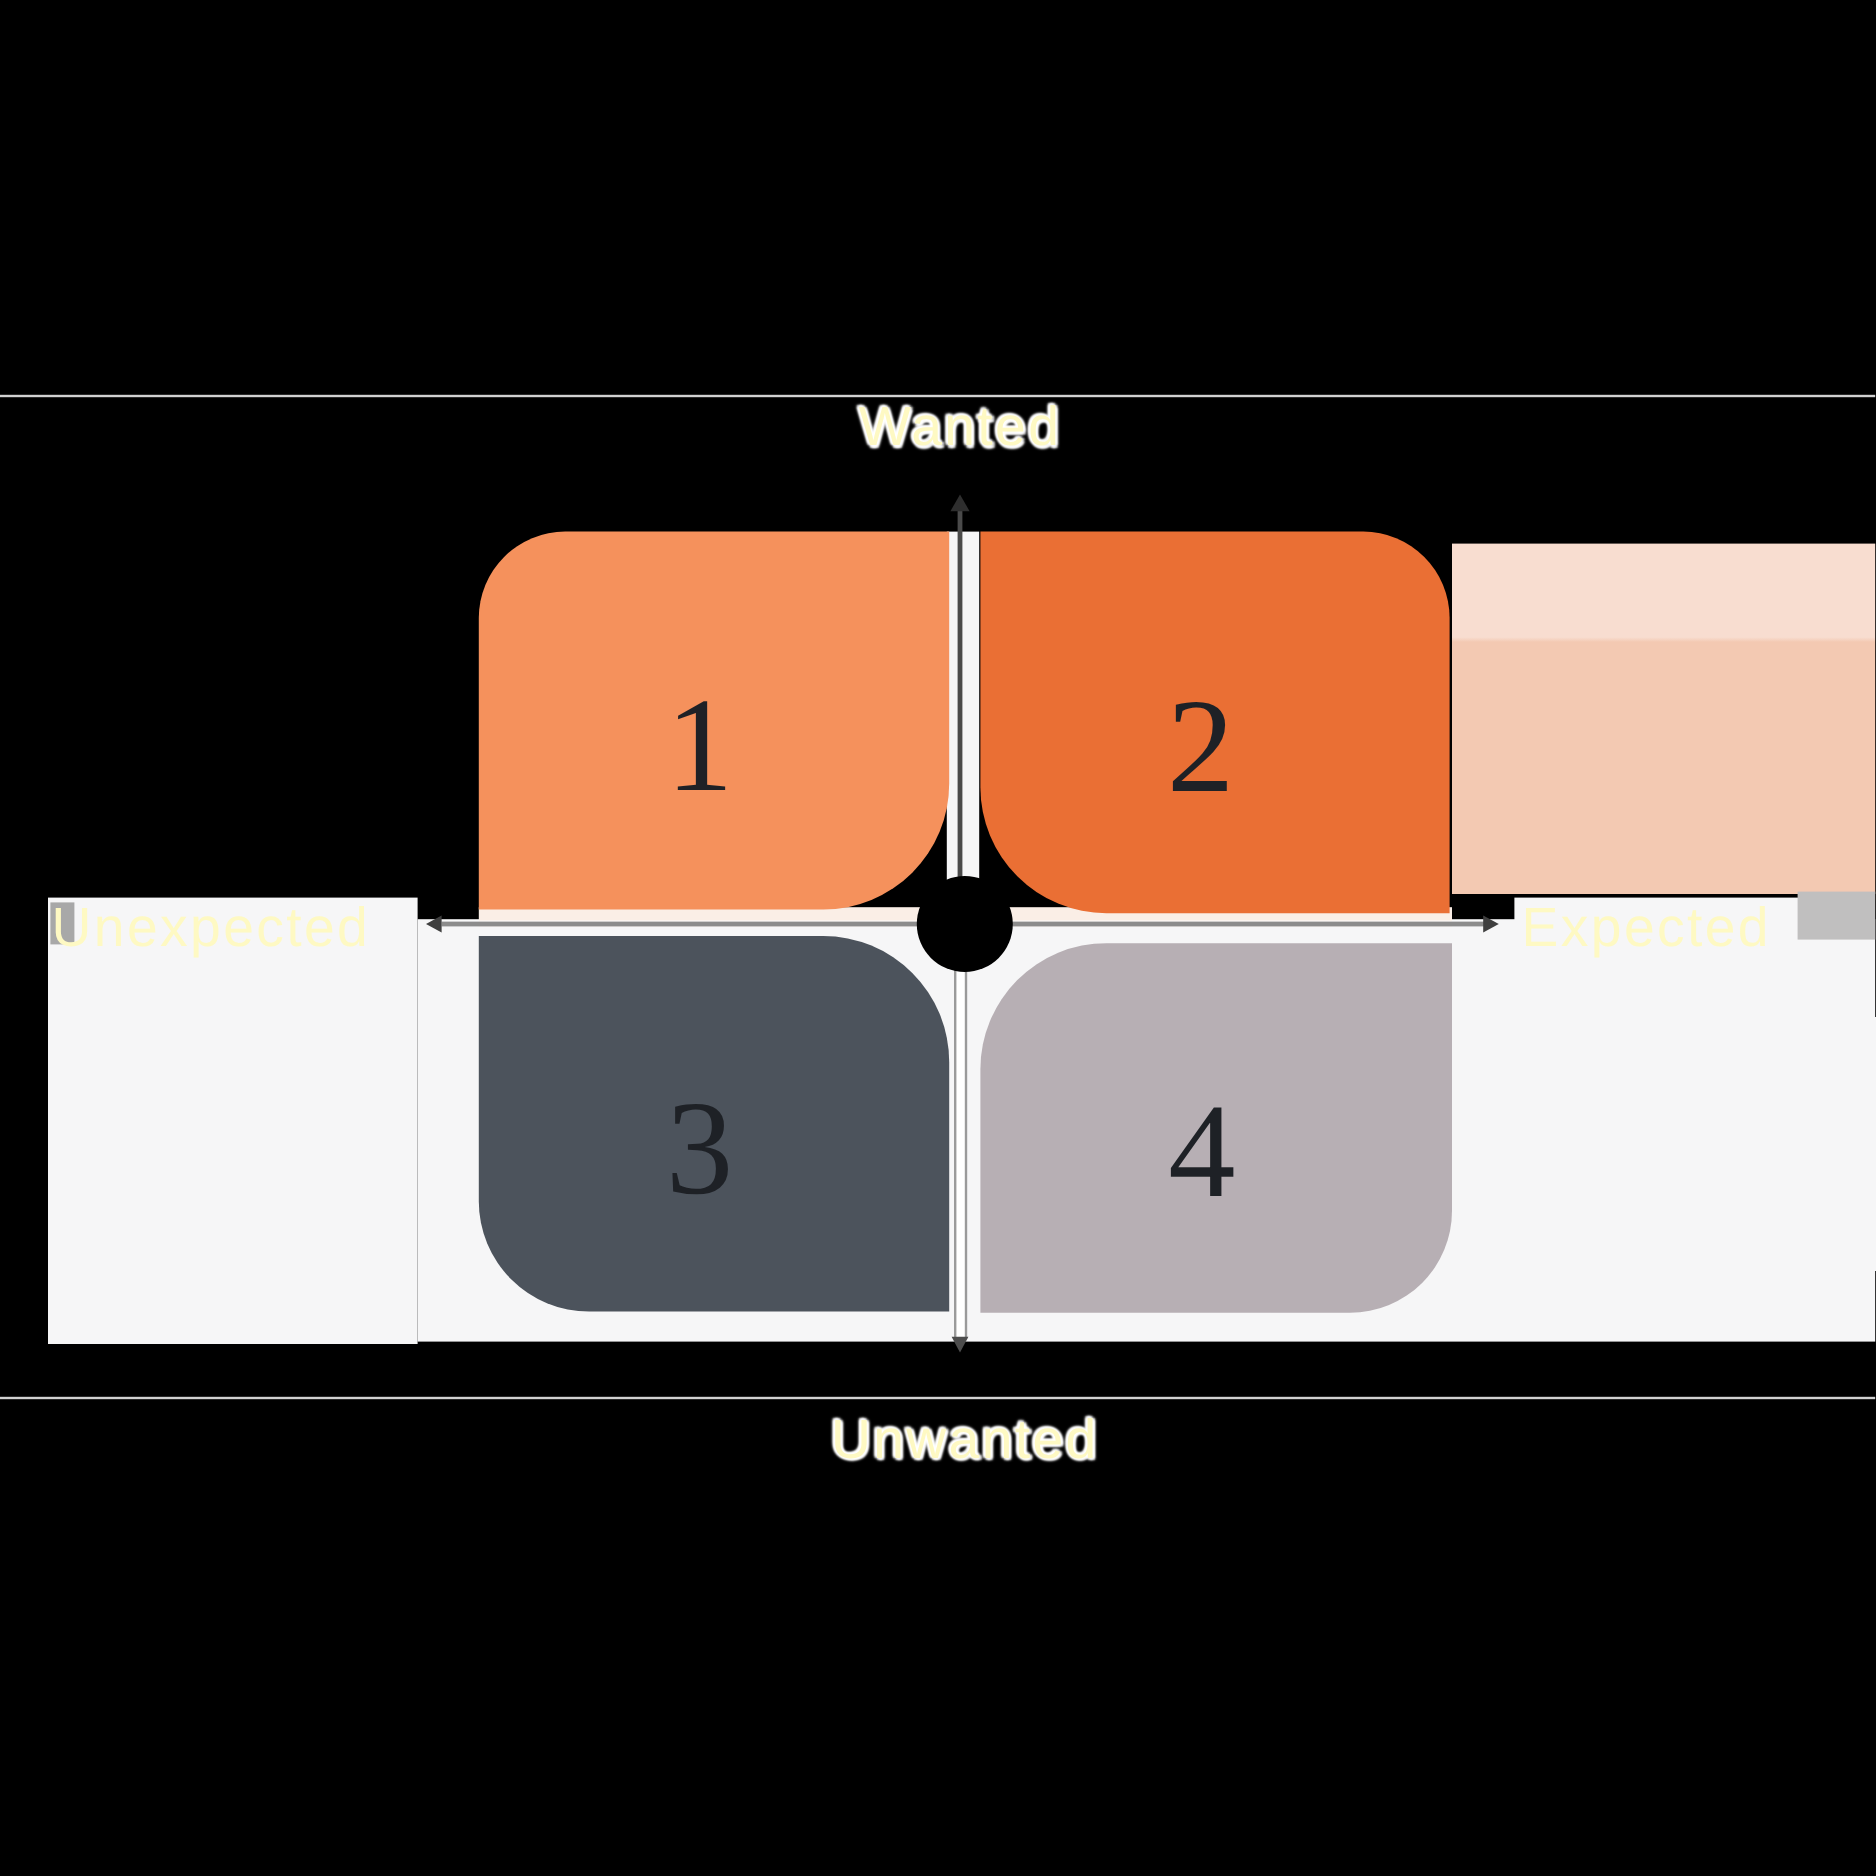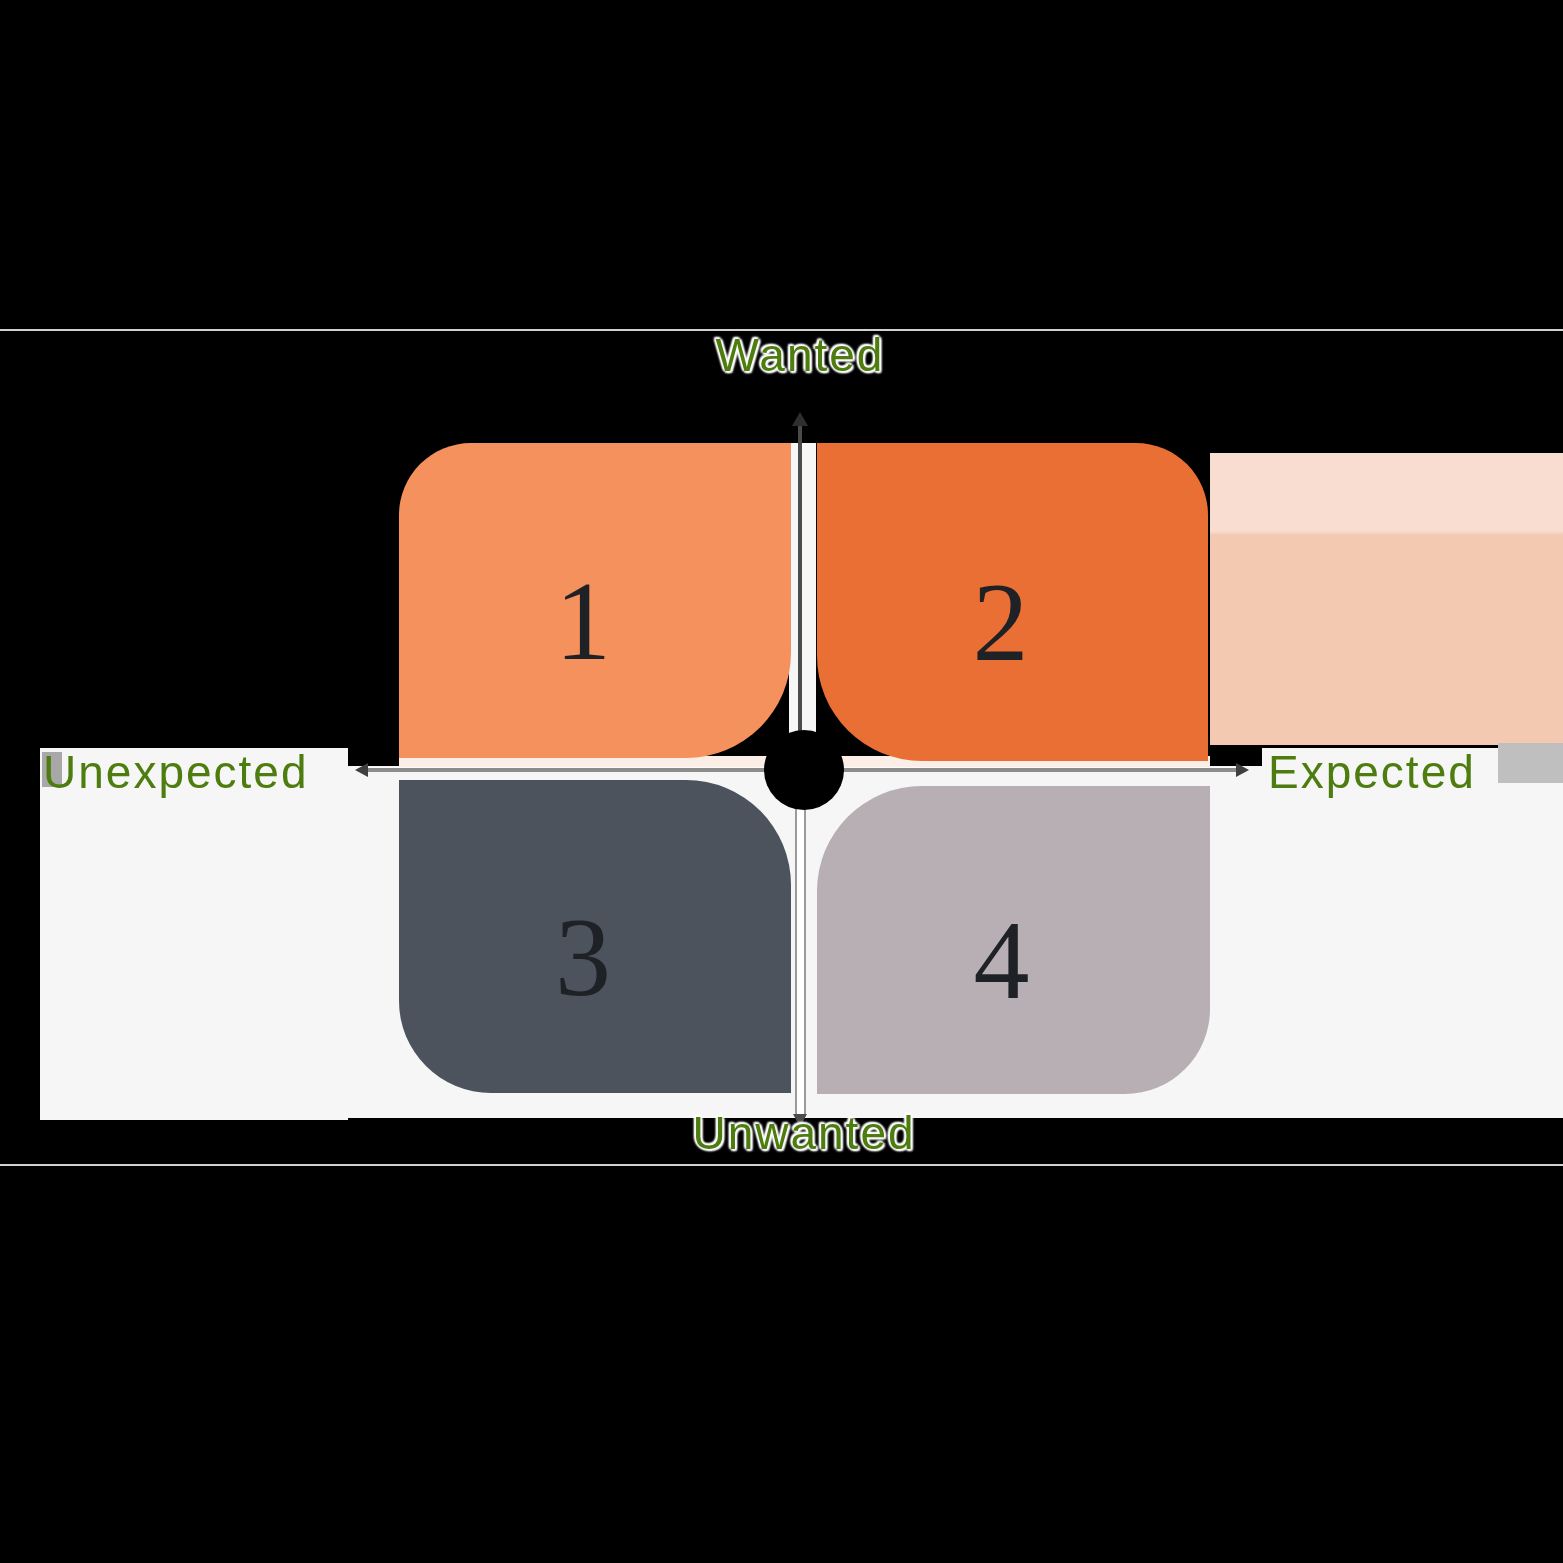--- a/index.html
+++ b/index.html
@@ -52,25 +52,25 @@
   .arrow-up{left:792px;top:412px;border-left:8px solid transparent;border-right:8px solid transparent;border-bottom:14px solid #2E2E2E;}
   .v-axis-lower{left:795px;top:802px;width:11px;height:314px;background:#FFFFFF;
     border-left:2px solid #9A9A9A;border-right:2px solid #9A9A9A;box-sizing:border-box;}
   .arrow-down{left:793px;top:1114px;border-left:7px solid transparent;border-right:7px solid transparent;border-top:13px solid #4D4D4D;}
 
   
   .center-dot{left:764px;top:730px;width:80px;height:80px;border-radius:50%;background:#000;}
 
   
   .axis-label{
-    font-size:46px;letter-spacing:2px;color:#4d7c0f;line-height:1;white-space:nowrap;
+    font-size:46px;letter-spacing:2px;color:#fef9c3;line-height:1;white-space:nowrap;
   }
   .halo{text-shadow:-2px 0 2px #fff,2px 0 2px #fff,0 -2px 2px #fff,0 2px 2px #fff,-2px -2px 2px #fff,2px 2px 2px #fff;}
   .lbl-wanted{left:800px;top:332px;transform:translateX(-50%);}
-  .lbl-unwanted{left:804px;top:1110px;transform:translateX(-50%);}
+  .lbl-unwanted{left:804px;top:1176px;transform:translateX(-50%);}
   .lbl-unexpected{left:43px;top:749px;text-align:center;}
   .lbl-expected{left:1268px;top:749px;text-align:center;}
 </style>
 </head>
 <body>
 
 <div class="canvas">
 
   <div class="abs slide-line top"></div>
   <div class="abs slide-line bottom"></div>

